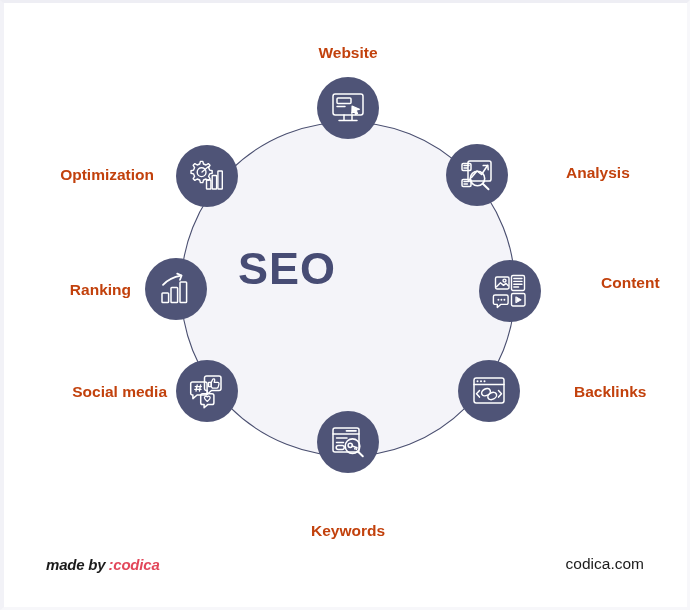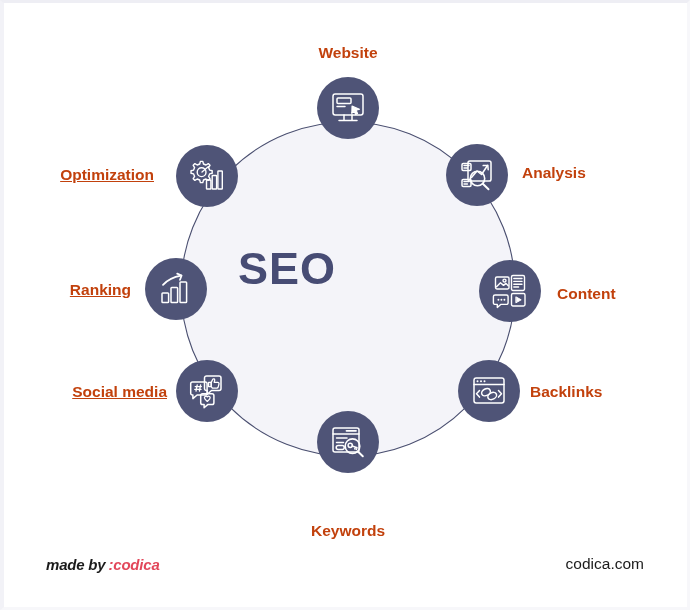--- a/index.html
+++ b/index.html
@@ -50,22 +50,22 @@
     font-family: "Liberation Sans", sans-serif;
   }
   .node-label {
     position: absolute;
     font-size: 15.5px;
     font-weight: bold;
     color: #c2410c;
     white-space: nowrap;
     font-family: "Liberation Sans", sans-serif;
   }
-  .lbl-left  { text-align: right; transform: translate(-100%, -50%); text-decoration: underline; }
-  .lbl-right { text-align: right;  transform: translate(0, -50%); }
+  .lbl-left  { text-align: right; transform: translate(-100%, -50%); }
+  .lbl-right { text-align: right;  transform: translate(0, -50%); margin-left: 44px; }
   .lbl-mid   { text-align: center; transform: translate(-50%, -50%); }
 
   .footer-left {
     position: absolute;
     left: 46px;
     top: 564px;
     transform: translateY(-50%);
     font-size: 15px;
     font-weight: bold;
     letter-spacing: -0.2px;
@@ -207,21 +207,21 @@
         <rect x="5.2" y="-0.5" width="4.4" height="13.5" rx="0.6"></rect>
         <rect x="10.9" y="-5" width="4.4" height="18" rx="0.6"></rect>
       </g>
     </g>
   </svg>
 
   <div class="center-label">SEO</div>
 
   <div class="node-label lbl-mid" style="left:348px; top:53px;">Website</div>
   <div class="node-label lbl-right" style="left:522px; top:173px;">Analysis</div>
-  <div class="node-label lbl-right" style="left:557px; top:294px;">Content</div>
+  <div class="node-label lbl-right" style="left:557px; top:283px;">Content</div>
   <div class="node-label lbl-right" style="left:530px; top:392px;">Backlinks</div>
   <div class="node-label lbl-mid" style="left:348px; top:531px;">Keywords</div>
   <div class="node-label lbl-left" style="left:167px; top:392px;">Social media</div>
   <div class="node-label lbl-left" style="left:131px; top:290px;">Ranking</div>
   <div class="node-label lbl-left" style="left:154px; top:175px;">Optimization</div>
 
   <div class="footer-left">
     <span>made by</span><span class="brand">:codica</span>
   </div>
   <div class="footer-right">codica.com</div>

